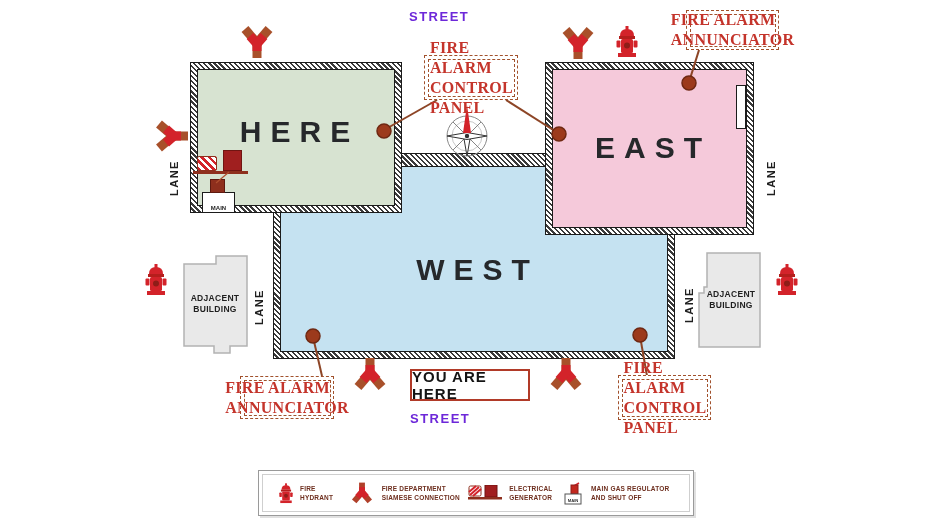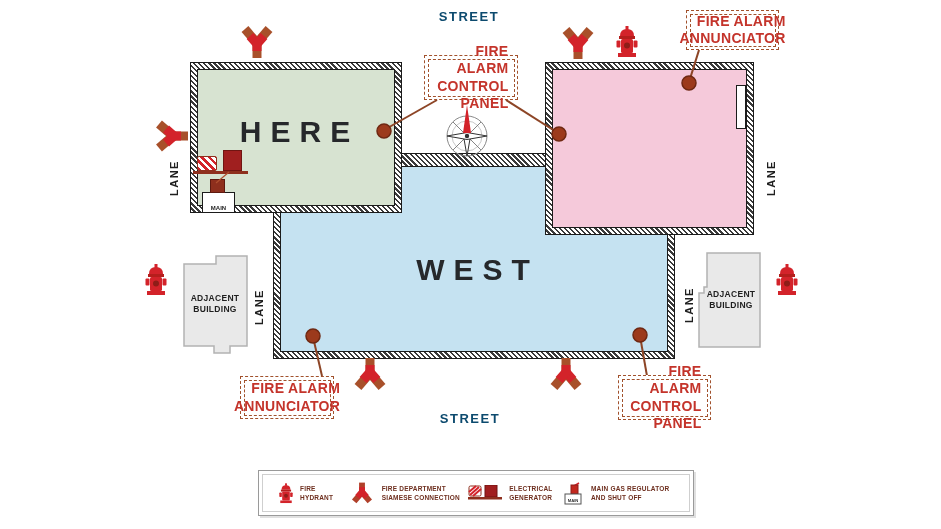--- a/index.html
+++ b/index.html
@@ -5,28 +5,28 @@
   html,body{margin:0;padding:0;background:#fff;}
   .stage{position:relative;width:941px;height:529px;background:#ffffff;overflow:hidden;
          font-family:"Liberation Sans",sans-serif;}
   .abs{position:absolute;}
   
   .wall{position:absolute;border:1px solid #1b1b1b;
         background:repeating-linear-gradient(45deg,#ffffff 0 2px,#3a3a3a 2px 3.6px);}
   .fill{position:absolute;border:1px solid #1b1b1b;}
   .bname{position:absolute;text-align:center;font-weight:800;color:#26282b;
          font-size:30px;letter-spacing:9px;text-indent:9px;}
-  .street{position:absolute;text-align:center;font-weight:800;color:#0c4a6e;
+  .street{position:absolute;font-weight:800;color:#6d28d9;
           font-size:13px;letter-spacing:1.5px;}
   .lane{position:absolute;width:60px;height:14px;text-align:center;font-weight:800;color:#1f1f1f;
         font-size:11px;letter-spacing:1.5px;transform:rotate(-90deg);}
   .tag{position:absolute;background:#fff;border:1.5px dashed #a1512c;padding:2.5px;box-sizing:border-box;}
   .tag-in{border:1.5px dashed #a1512c;height:100%;box-sizing:border-box;display:flex;align-items:center;
-          justify-content:center;text-align:right;padding:2px 5px;
-          font-weight:800;font-size:14px;line-height:1.25;color:#c4342b;letter-spacing:0.3px;}
+          justify-content:center;text-align:left;padding:2px 5px;
+          font-weight:800;font-size:16px;line-height:1.25;color:#c4342b;letter-spacing:0.3px;font-family:Liberation Serif, serif;}
   .yah{position:absolute;background:#fff;border:2px solid #b13a28;display:flex;align-items:center;
        justify-content:center;font-weight:800;font-size:15px;letter-spacing:1px;color:#141414;}
   .adjtxt{position:absolute;text-align:center;font-weight:800;font-size:8.5px;line-height:1.35;
           color:#1f1f1f;letter-spacing:0.3px;}
   .mainbox{position:absolute;left:202px;top:192px;width:33px;height:21px;background:#fff;
            border:1px solid #1b1b1b;box-sizing:border-box;display:flex;align-items:flex-end;
            justify-content:center;font-weight:800;font-size:6px;color:#1f1f1f;padding-bottom:1px;}
   .valve{position:absolute;left:210px;top:179px;width:15px;height:14px;background:#8e2f1d;
          border:1px solid #5e1a10;box-sizing:border-box;}
   .cyl{background:repeating-linear-gradient(45deg,#d3232a 0 2.6px,#fff 2.6px 5.2px);
@@ -53,20 +53,21 @@
   <div class="fill" style="left:399px;top:166px;width:146px;height:45px;background:#c5e2f1;border-bottom:none;"></div>
 
   <div class="wall" style="left:190px;top:62px;width:210px;height:149px;"></div>
   <div class="fill" style="left:197px;top:69px;width:196px;height:135px;background:#d7e3d1;"></div>
 
   <div class="wall" style="left:545px;top:62px;width:207px;height:171px;"></div>
   <div class="fill" style="left:552px;top:69px;width:193px;height:157px;background:#f5c9da;"></div>
   <div class="notch" style="left:736px;top:85px;width:10px;height:44px;"></div>
 
   <div class="bname" style="left:197px;top:115px;width:196px;">HERE</div>
+  <div class="bname" style="left:552px;top:131px;width:193px;">EAST</div>
   <div class="bname" style="left:280px;top:253px;width:386px;">WEST</div>
 
   <svg class="abs" style="left:180px;top:252px;" width="72" height="106" viewBox="0 0 72 106">
     <path d="M4 12 L36 12 L36 4 L67 4 L67 94 L50 94 L50 101 L34 101 L34 94 L4 94 Z" fill="#e9e9e9" stroke="#b2b2b2" stroke-width="1.5"></path>
   </svg>
   <div class="adjtxt" style="left:186px;top:293px;width:58px;">ADJACENT BUILDING</div>
 
   <svg class="abs" style="left:695px;top:249px;" width="70" height="102" viewBox="0 0 70 102">
     <path d="M12 4 L65 4 L65 98 L4 98 L4 44 L9 44 L9 38 L12 38 Z" fill="#e9e9e9" stroke="#b2b2b2" stroke-width="1.5"></path>
   </svg>
@@ -113,20 +114,23 @@
   <div class="tag" style="left:686px;top:10px;width:93px;height:40px;">
     <div class="tag-in">FIRE ALARM ANNUNCIATOR</div>
   </div>
   <div class="tag" style="left:240px;top:376px;width:94px;height:43px;">
     <div class="tag-in">FIRE ALARM ANNUNCIATOR</div>
   </div>
   <div class="tag" style="left:618px;top:375px;width:93px;height:45px;">
     <div class="tag-in">FIRE ALARM CONTROL PANEL</div>
   </div>
 
+  <div class="yah" style="left:410px;top:369px;width:116px;height:28px;">
+    <span>YOU ARE HERE</span>
+  </div>
 
   <div class="street" style="left:409px;top:9px;width:120px;">STREET</div>
   <div class="street" style="left:410px;top:411px;width:120px;">STREET</div>
 
   <div class="lane" style="left:145px;top:171px;">LANE</div>
   <div class="lane" style="left:230px;top:300px;">LANE</div>
   <div class="lane" style="left:660px;top:298px;">LANE</div>
   <div class="lane" style="left:742px;top:171px;">LANE</div>
 
   <svg class="abs" style="left:616px;top:26px;" width="22" height="32" viewBox="0 0 22 32">

